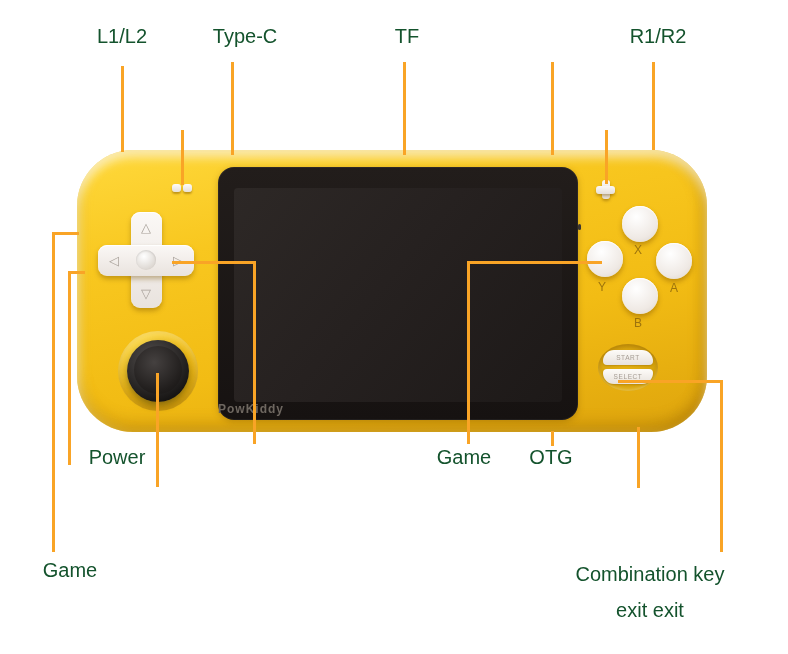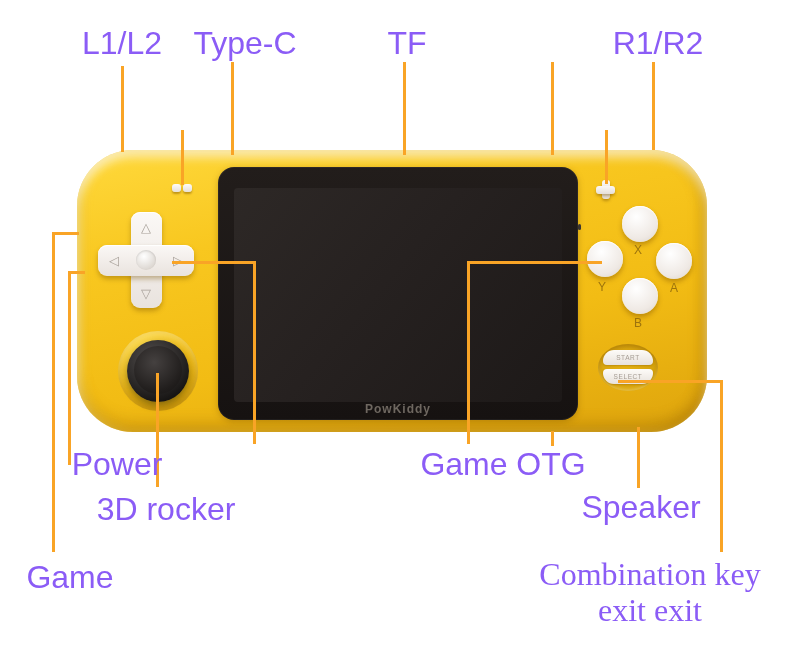--- a/index.html
+++ b/index.html
@@ -18,21 +18,21 @@
   .bezel{
     position:absolute;left:218px;top:167px;width:360px;height:253px;border-radius:16px;
     background:linear-gradient(180deg,#221d1b,#161211);
     box-shadow:inset 0 0 0 1px rgba(255,255,255,.05), 0 2px 6px rgba(120,80,0,.35);
   }
   .screen{
     position:absolute;left:234px;top:188px;width:328px;height:214px;border-radius:4px;
     background:linear-gradient(130deg,#2d2826 0%,#262120 45%,#1d1918 100%);
   }
   .brand{
-    position:absolute;left:218px;top:402px;width:360px;text-align:center;
+    position:absolute;left:218px;top:402px;width:360px;
     font-size:12px;font-weight:bold;letter-spacing:1px;color:#6e6760;
   }
   
   .dpad-h,.dpad-v{
     position:absolute;background:linear-gradient(180deg,#fbf8f6,#e9e3de);
     box-shadow:0 3px 5px rgba(120,80,0,.4), inset 0 1px 1px #fff;
   }
   .dpad-h{left:98px;top:245px;width:96px;height:31px;border-radius:9px;}
   .dpad-v{left:131px;top:212px;width:31px;height:96px;border-radius:9px;}
   .dpad-center{
@@ -99,23 +99,23 @@
     box-shadow:0 1px 2px rgba(120,80,0,.35);
   }
   .pill-start{left:603px;top:350px;border-radius:11px 11px 4px 4px;}
   .pill-select{left:603px;top:369px;border-radius:4px 4px 11px 11px;}
   
   .lead{position:absolute;background:var(--orange);}
   .lv{width:3px;} .lh{height:3px;}
   
   .lbl{
     position:absolute;transform:translateX(-50%);white-space:nowrap;
-    font-size:32px;color:#8b5cf6;
+    font-size:20px;color:#14532d;
   }
-  .lbl-combo{text-align:center;line-height:36px;font-family:Liberation Serif, serif;}
+  .lbl-combo{text-align:center;line-height:36px;}
 </style>
 </head>
 <body>
 
 <div class="stage" style="--orange:#F9A426">
 
   <div class="console"></div>
   <div class="bezel"></div>
   <div class="screen"></div>
   <div class="brand">PowKiddy</div>
@@ -174,21 +174,19 @@
   <div class="lead lh" style="left:618px;top:380px;width:105px"></div>
   <div class="lead lv" style="left:720px;top:380px;height:172px"></div>
 
   <span class="lbl" style="left:122px;top:25px">L1/L2</span>
   <span class="lbl" style="left:245px;top:25px">Type-C</span>
   <span class="lbl" style="left:407px;top:25px">TF</span>
   <span class="lbl" style="left:658px;top:25px">R1/R2</span>
   <span class="lbl" style="left:117px;top:446px">Power</span>
   <span class="lbl" style="left:464px;top:446px">Game</span>
   <span class="lbl" style="left:551px;top:446px">OTG</span>
-  <span class="lbl" style="left:166px;top:491px">3D rocker</span>
-  <span class="lbl" style="left:641px;top:489px">Speaker</span>
   <span class="lbl" style="left:70px;top:559px">Game</span>
   <div class="lbl lbl-combo" style="left:650px;top:556px">
     <div>Combination key</div>
     <div>exit exit</div>
   </div>
 
 </div>
 
 </body></html>

